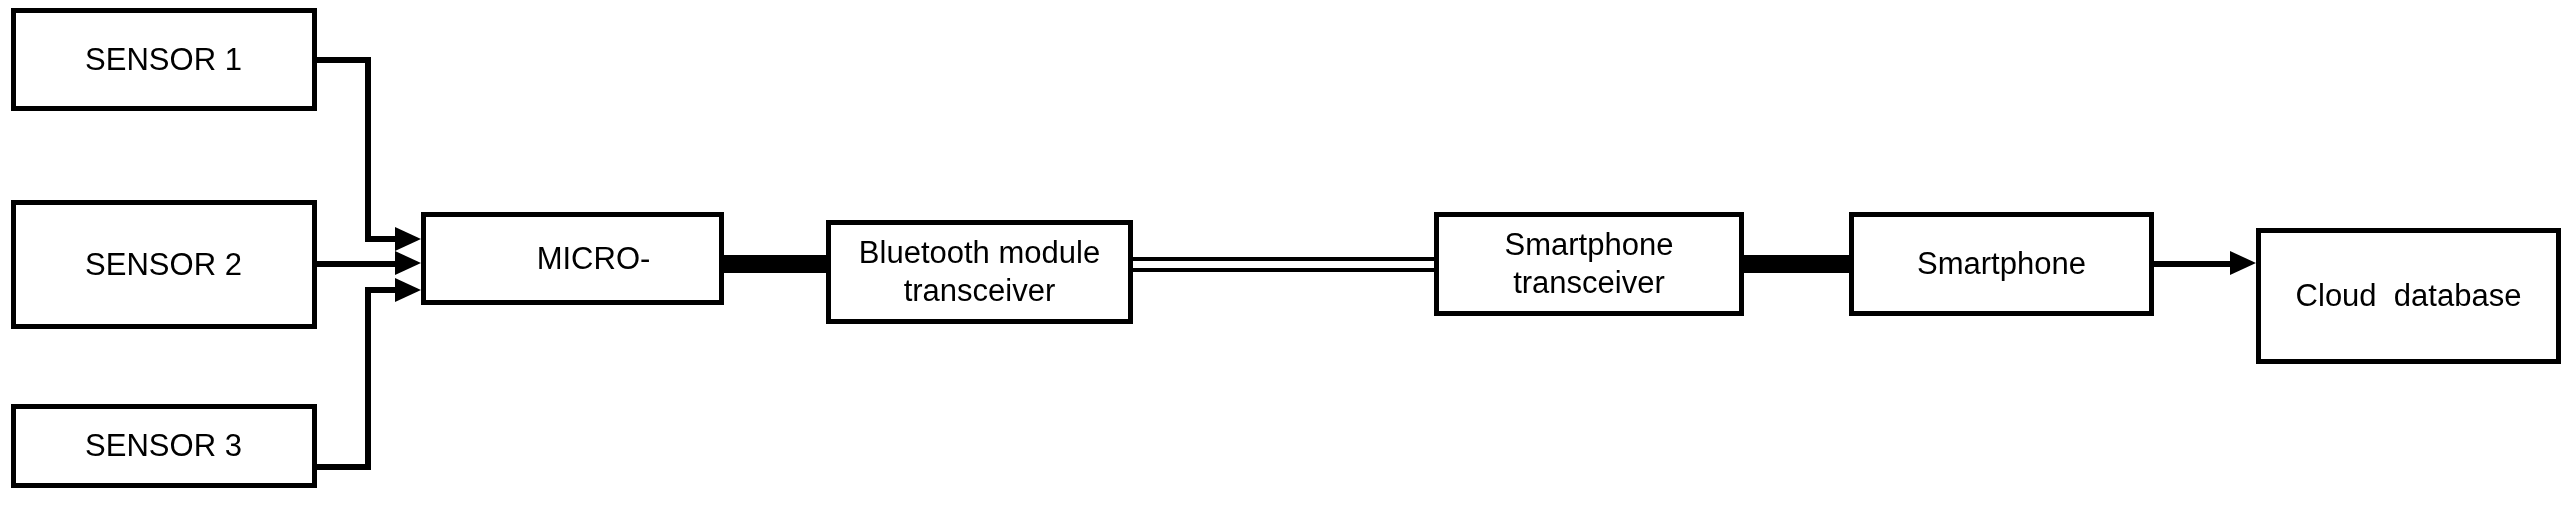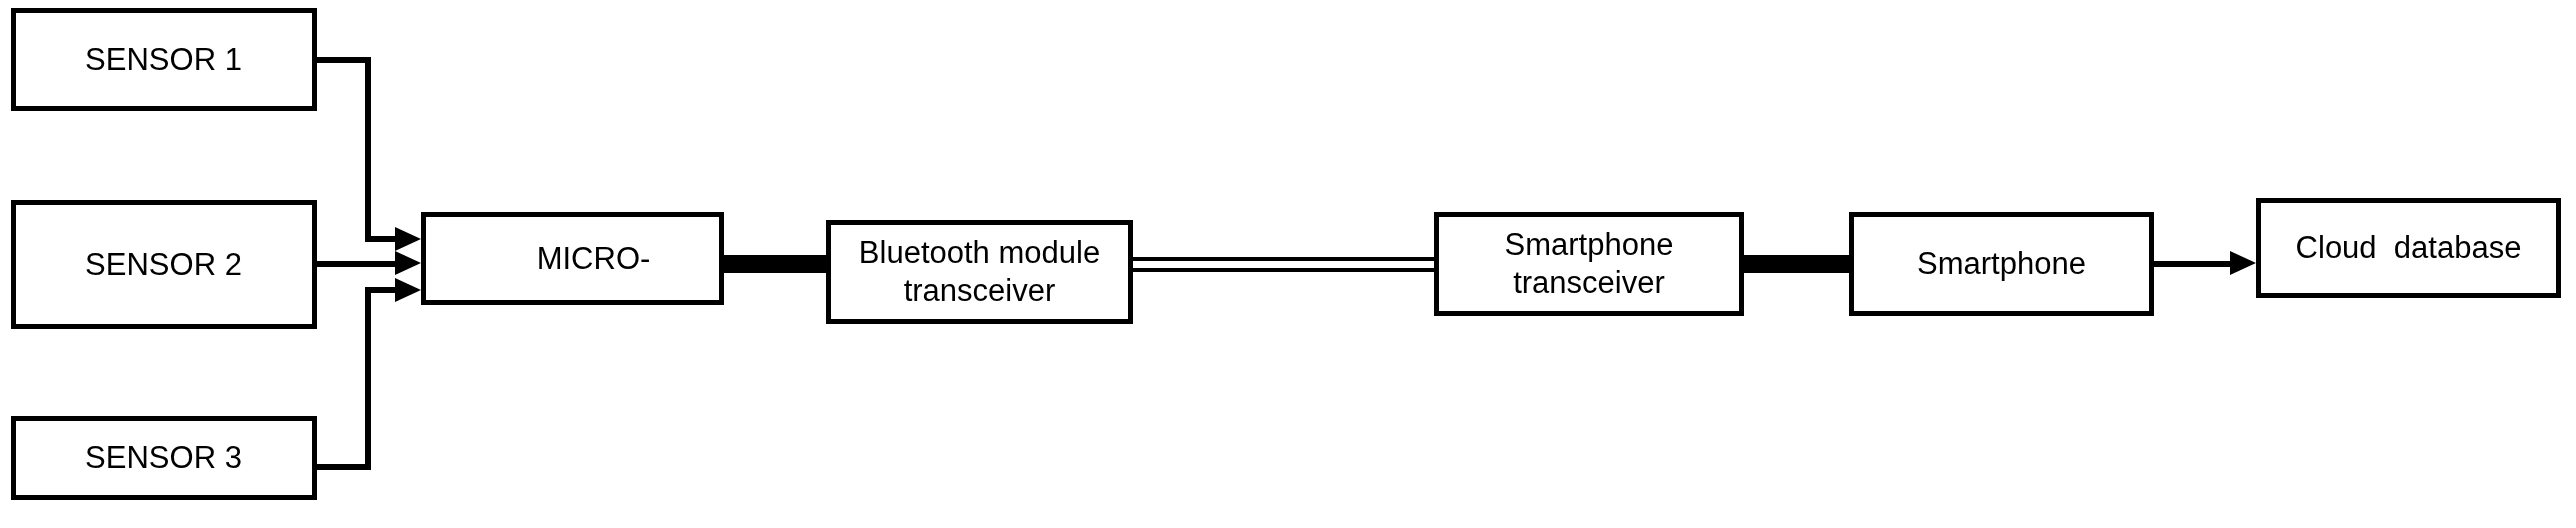--- a/index.html
+++ b/index.html
@@ -52,21 +52,21 @@
 <div class="canvas">
 
   <div class="node" style="left:10.5px; top:8.4px; width:306px; height:103px;">
     <span class="line">SENSOR 1</span>
   </div>
 
   <div class="node" style="left:10.5px; top:200px; width:306px; height:129px;">
     <span class="line">SENSOR 2</span>
   </div>
 
-  <div class="node" style="left:10.5px; top:416px; width:306px; height:84px;">
+  <div class="node" style="left:10.5px; top:404px; width:306px; height:84px;">
     <span class="line">SENSOR 3</span>
   </div>
 
   <div class="node" style="left:421px; top:212px; width:303px; height:93px;padding-left:42px;">
     <span class="line">MICRO-</span>
   </div>
 
   <div class="node" style="left:826px; top:220px; width:307px; height:104px;">
     <span class="line">Bluetooth module</span>
     <span class="line">transceiver</span>
@@ -74,21 +74,21 @@
 
   <div class="node" style="left:1434px; top:212px; width:310px; height:104px;">
     <span class="line">Smartphone</span>
     <span class="line">transceiver</span>
   </div>
 
   <div class="node" style="left:1849px; top:212px; width:305px; height:104px;">
     <span class="line">Smartphone</span>
   </div>
 
-  <div class="node" style="left:2256px; top:198px; width:305px; height:100px;">
+  <div class="node" style="left:2256px; top:228px; width:305px; height:136px;">
     <span class="line">Cloud  database</span>
   </div>
 
   <div class="seg" style="left:316px; top:57px; width:54px; height:5.6px;"></div>
   <div class="seg" style="left:365px; top:57px; width:5.6px; height:185px;"></div>
   <div class="seg" style="left:365px; top:236px; width:31px; height:5.6px;"></div>
   <div class="arrowhead" style="left:395px; top:227px;"></div>
 
   <div class="seg" style="left:316px; top:261px; width:80px; height:5.6px;"></div>
   <div class="arrowhead" style="left:395px; top:251px;"></div>

